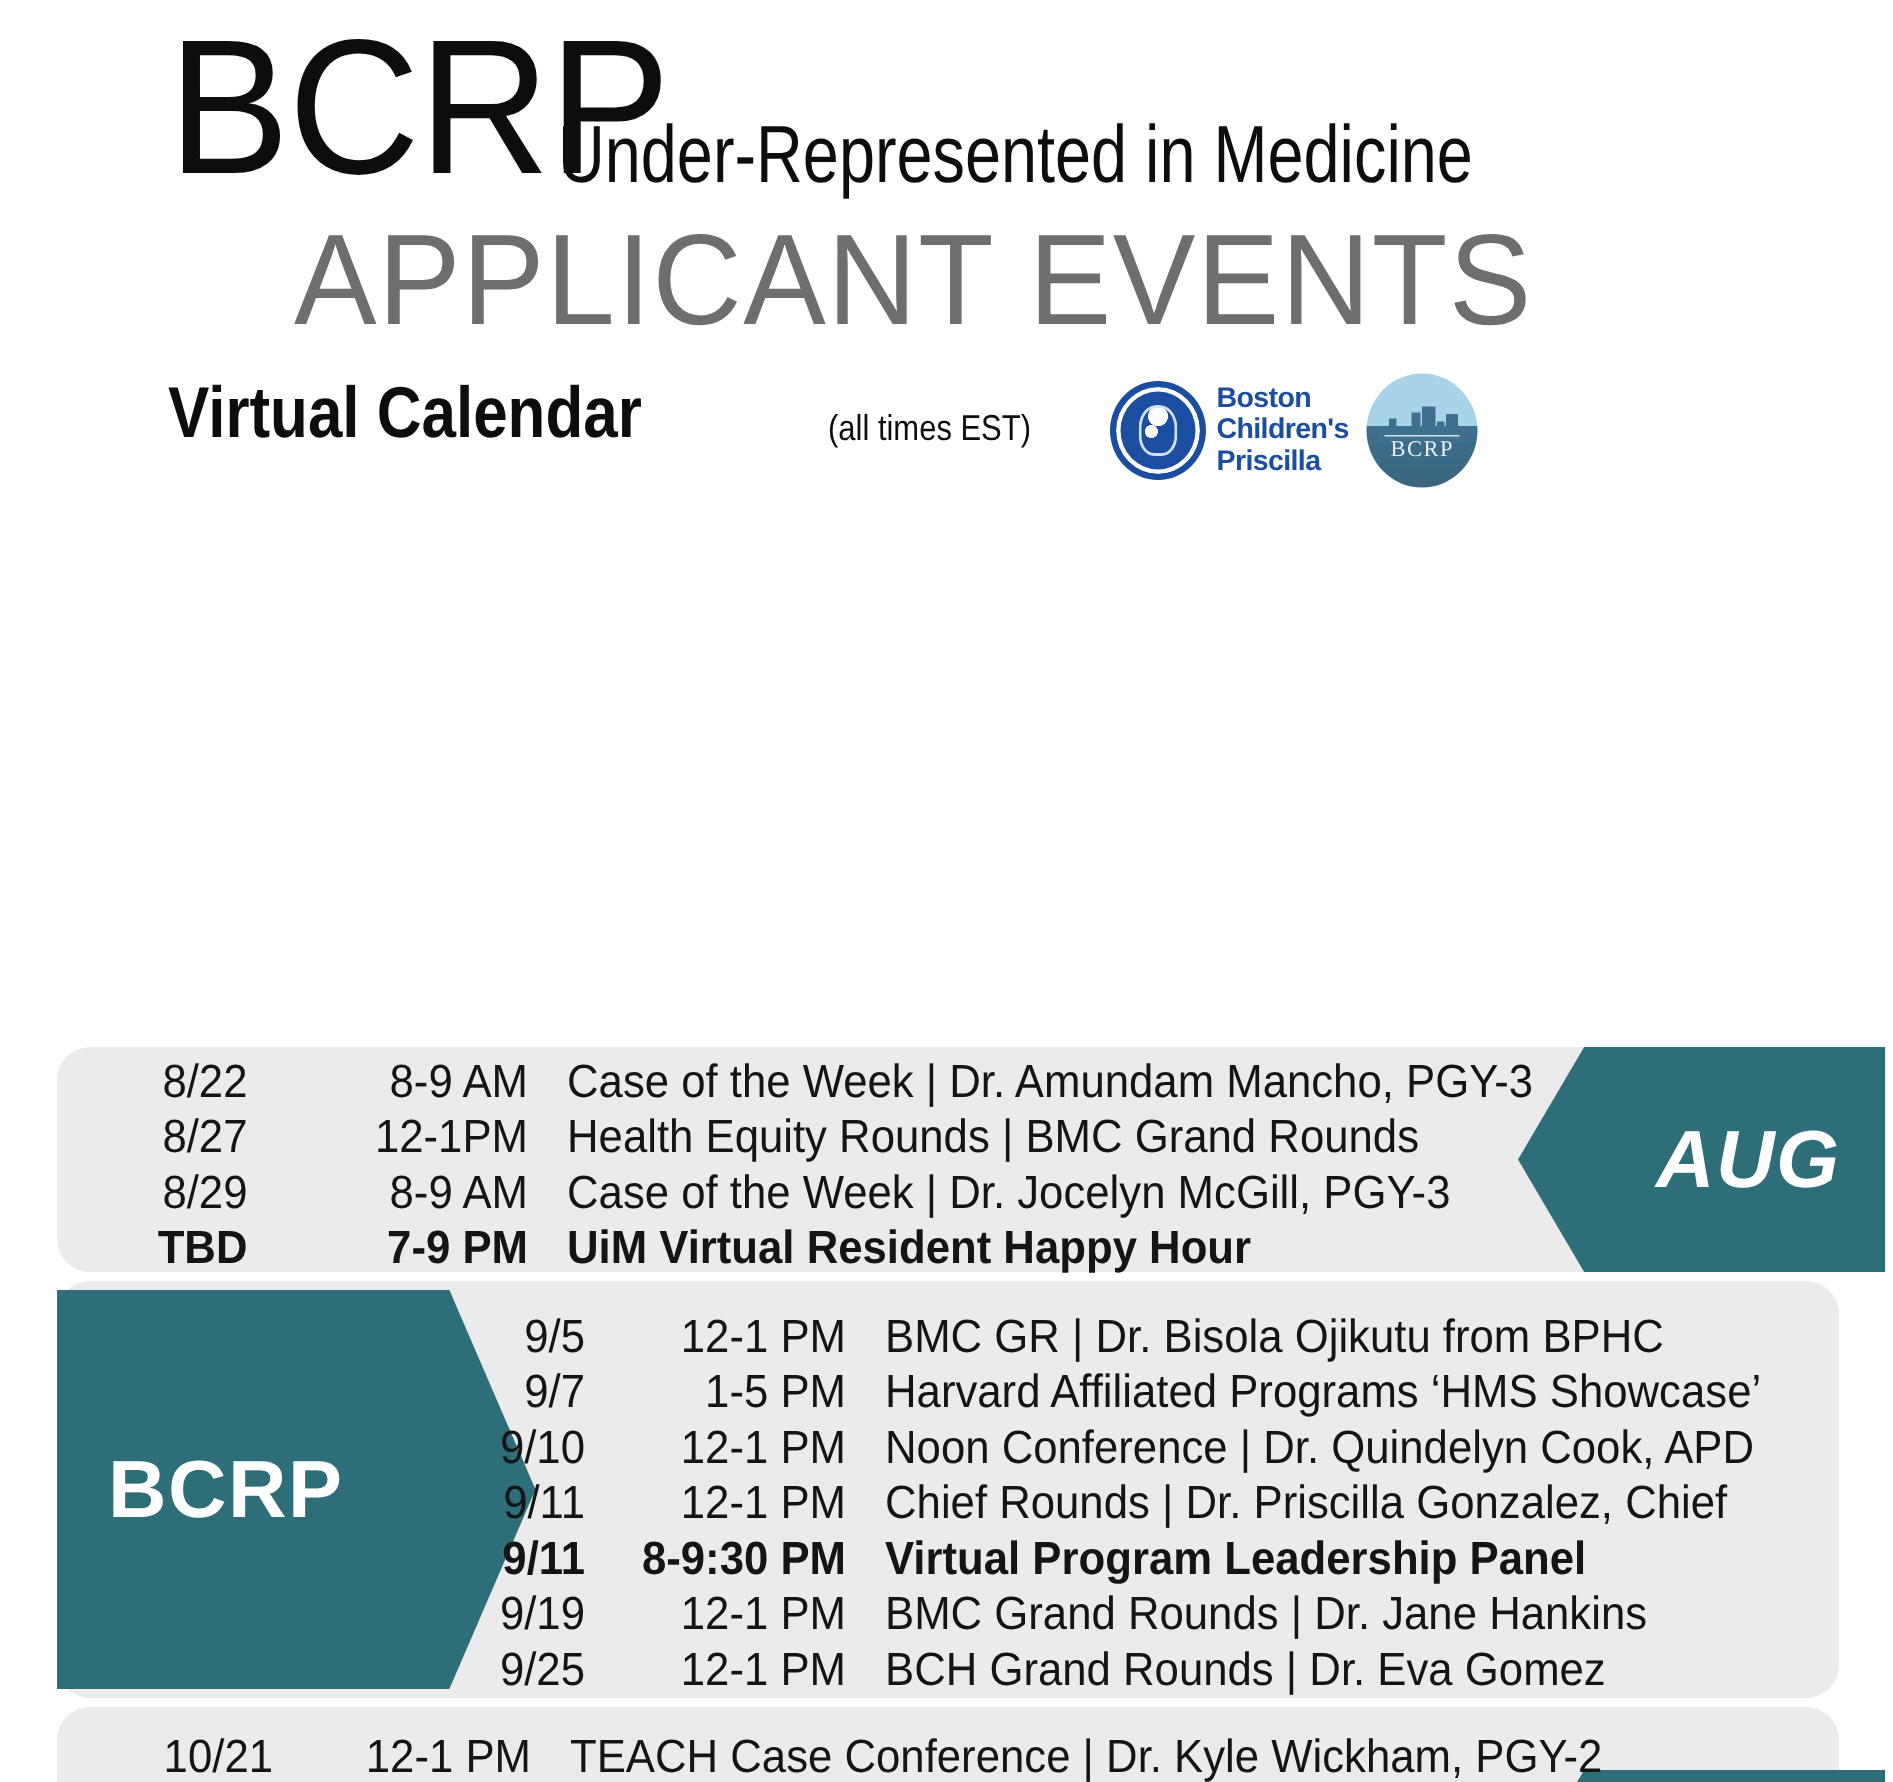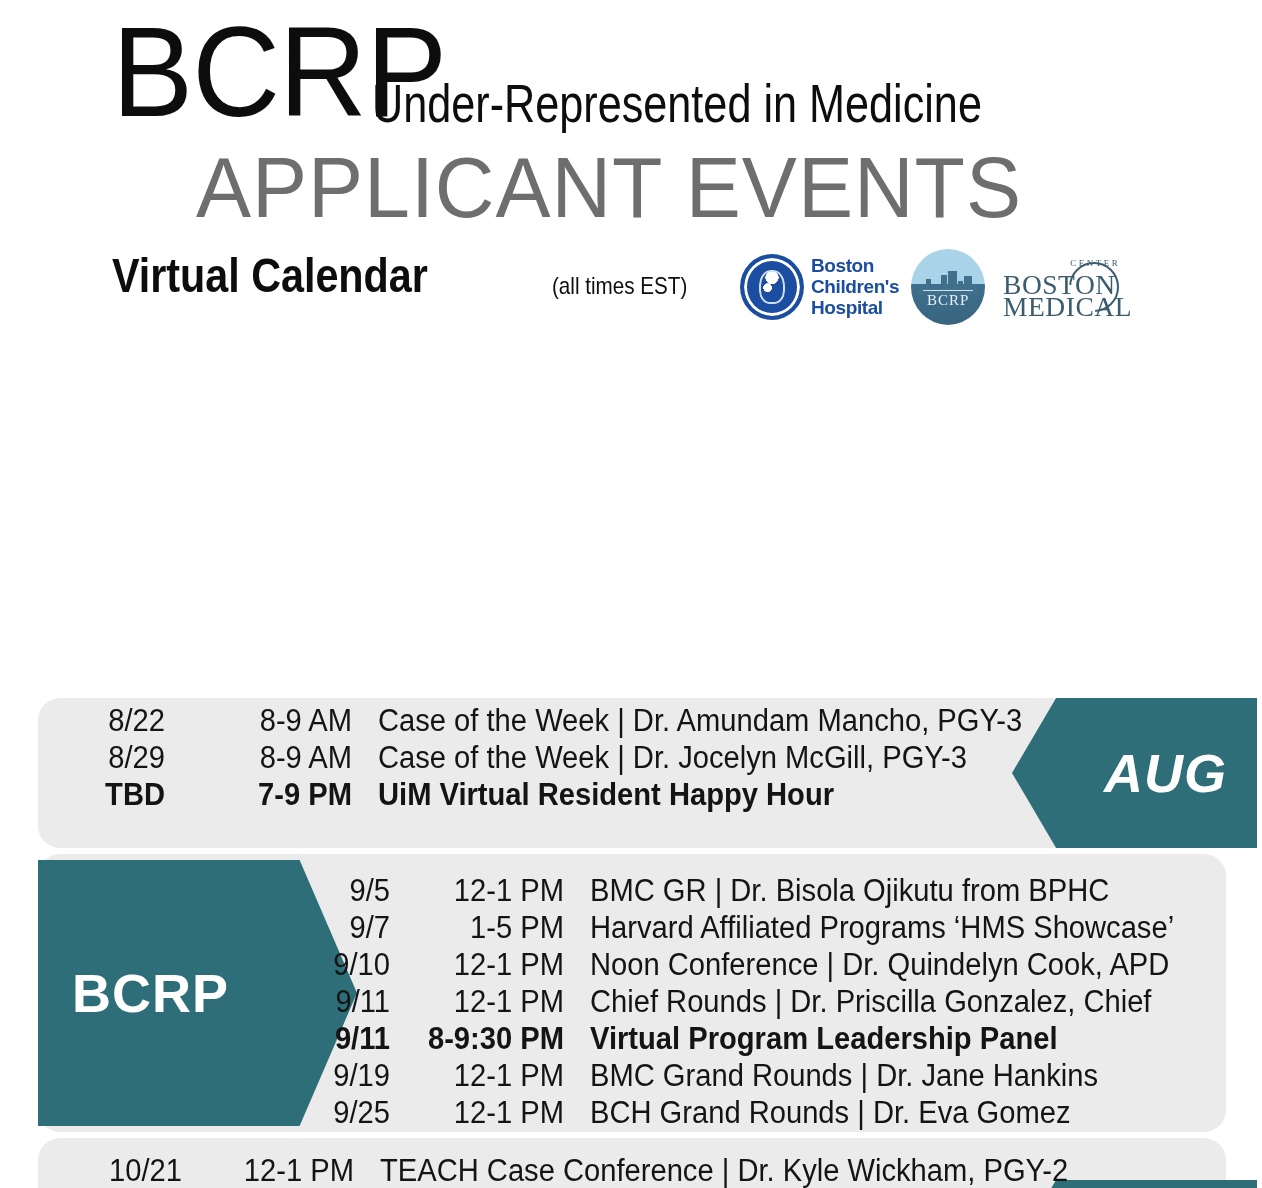--- a/index.html
+++ b/index.html
@@ -157,62 +157,61 @@
   <div class="vcal">Virtual Calendar</div>
   <div class="vcal-note">(all times EST)</div>
 
   <div class="logos">
 
     <div class="logo-bch">
       <div class="bch-seal"></div>
       <div class="bch-words">
         <div>Boston</div>
         <div>Children's</div>
-        <div>Hospital</div>
+        <div>Priscilla</div>
       </div>
     </div>
 
     <div class="logo-bcrp">
       <div class="skyline">
         <i style="left:1px;width:7px;height:11px;"></i>
         <i style="left:9px;width:5px;height:16px;"></i>
         <i style="left:15px;width:8px;height:9px;"></i>
         <i style="left:24px;width:6px;height:20px;"></i>
         <i style="left:31px;width:9px;height:24px;"></i>
         <i style="left:41px;width:5px;height:14px;"></i>
         <i style="left:47px;width:8px;height:19px;"></i>
         <i style="left:56px;width:4px;height:10px;"></i>
       </div>
       <div class="bcrp-rule"></div>
       <div class="bcrp-word">BCRP</div>
     </div>
 
-    <div class="logo-bmc">
-      <div class="bmc-ring"></div>
-      <div class="bmc-center">CENTER</div>
-      <div class="bmc-l1">BOSTON</div>
-      <div class="bmc-l2">MEDICAL</div>
-    </div>
 
   </div>
 </div>
 
 <div id="months-root">
     <div class="block">
       <div class="panel" style="left: 38px; top: 358px; width: 1188px; height: 150px;"></div>
       <div class="chev left" style="left: 1012px; top: 358px; width: 215px; height: 150px;">
         <span style="font-size: 54px;">AUG</span>
       </div>
       <div class="rows" style="left: 60px; top: 362px;">
         <div class="row">
           <div class="c-date" style="width: 105px;">8/22</div>
           <div class="c-time" style="width: 165px; margin-left: 22px;">8-9 AM</div>
           <div class="c-desc" style="margin-left: 26px;">Case of the Week | Dr. Amundam Mancho, PGY-3</div>
         </div>
         <div class="row">
+          <div class="c-date" style="width: 105px;">8/27</div>
+          <div class="c-time" style="width: 165px; margin-left: 22px;">12-1PM</div>
+          <div class="c-desc" style="margin-left: 26px;">Health Equity Rounds | BMC Grand Rounds</div>
+        </div>
+        <div class="row">
           <div class="c-date" style="width: 105px;">8/29</div>
           <div class="c-time" style="width: 165px; margin-left: 22px;">8-9 AM</div>
           <div class="c-desc" style="margin-left: 26px;">Case of the Week | Dr. Jocelyn McGill, PGY-3</div>
         </div>
         <div class="row bold">
           <div class="c-date" style="width: 105px;">TBD</div>
           <div class="c-time" style="width: 165px; margin-left: 22px;">7-9 PM</div>
           <div class="c-desc" style="margin-left: 26px;">UiM Virtual Resident Happy Hour</div>
         </div>
       </div>

